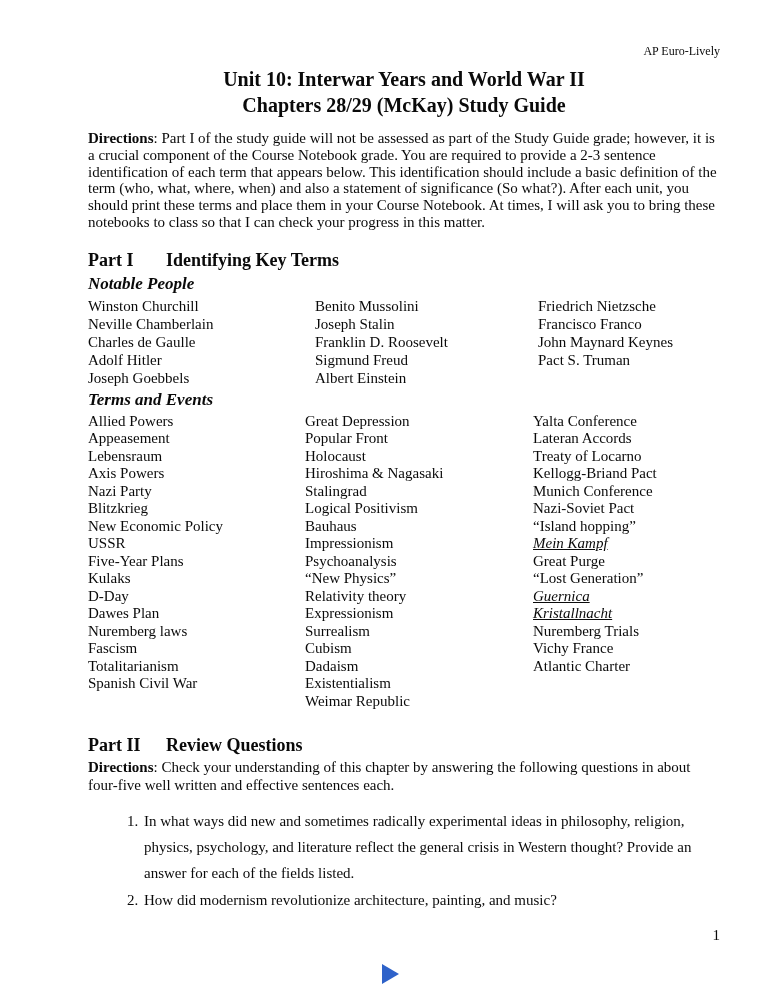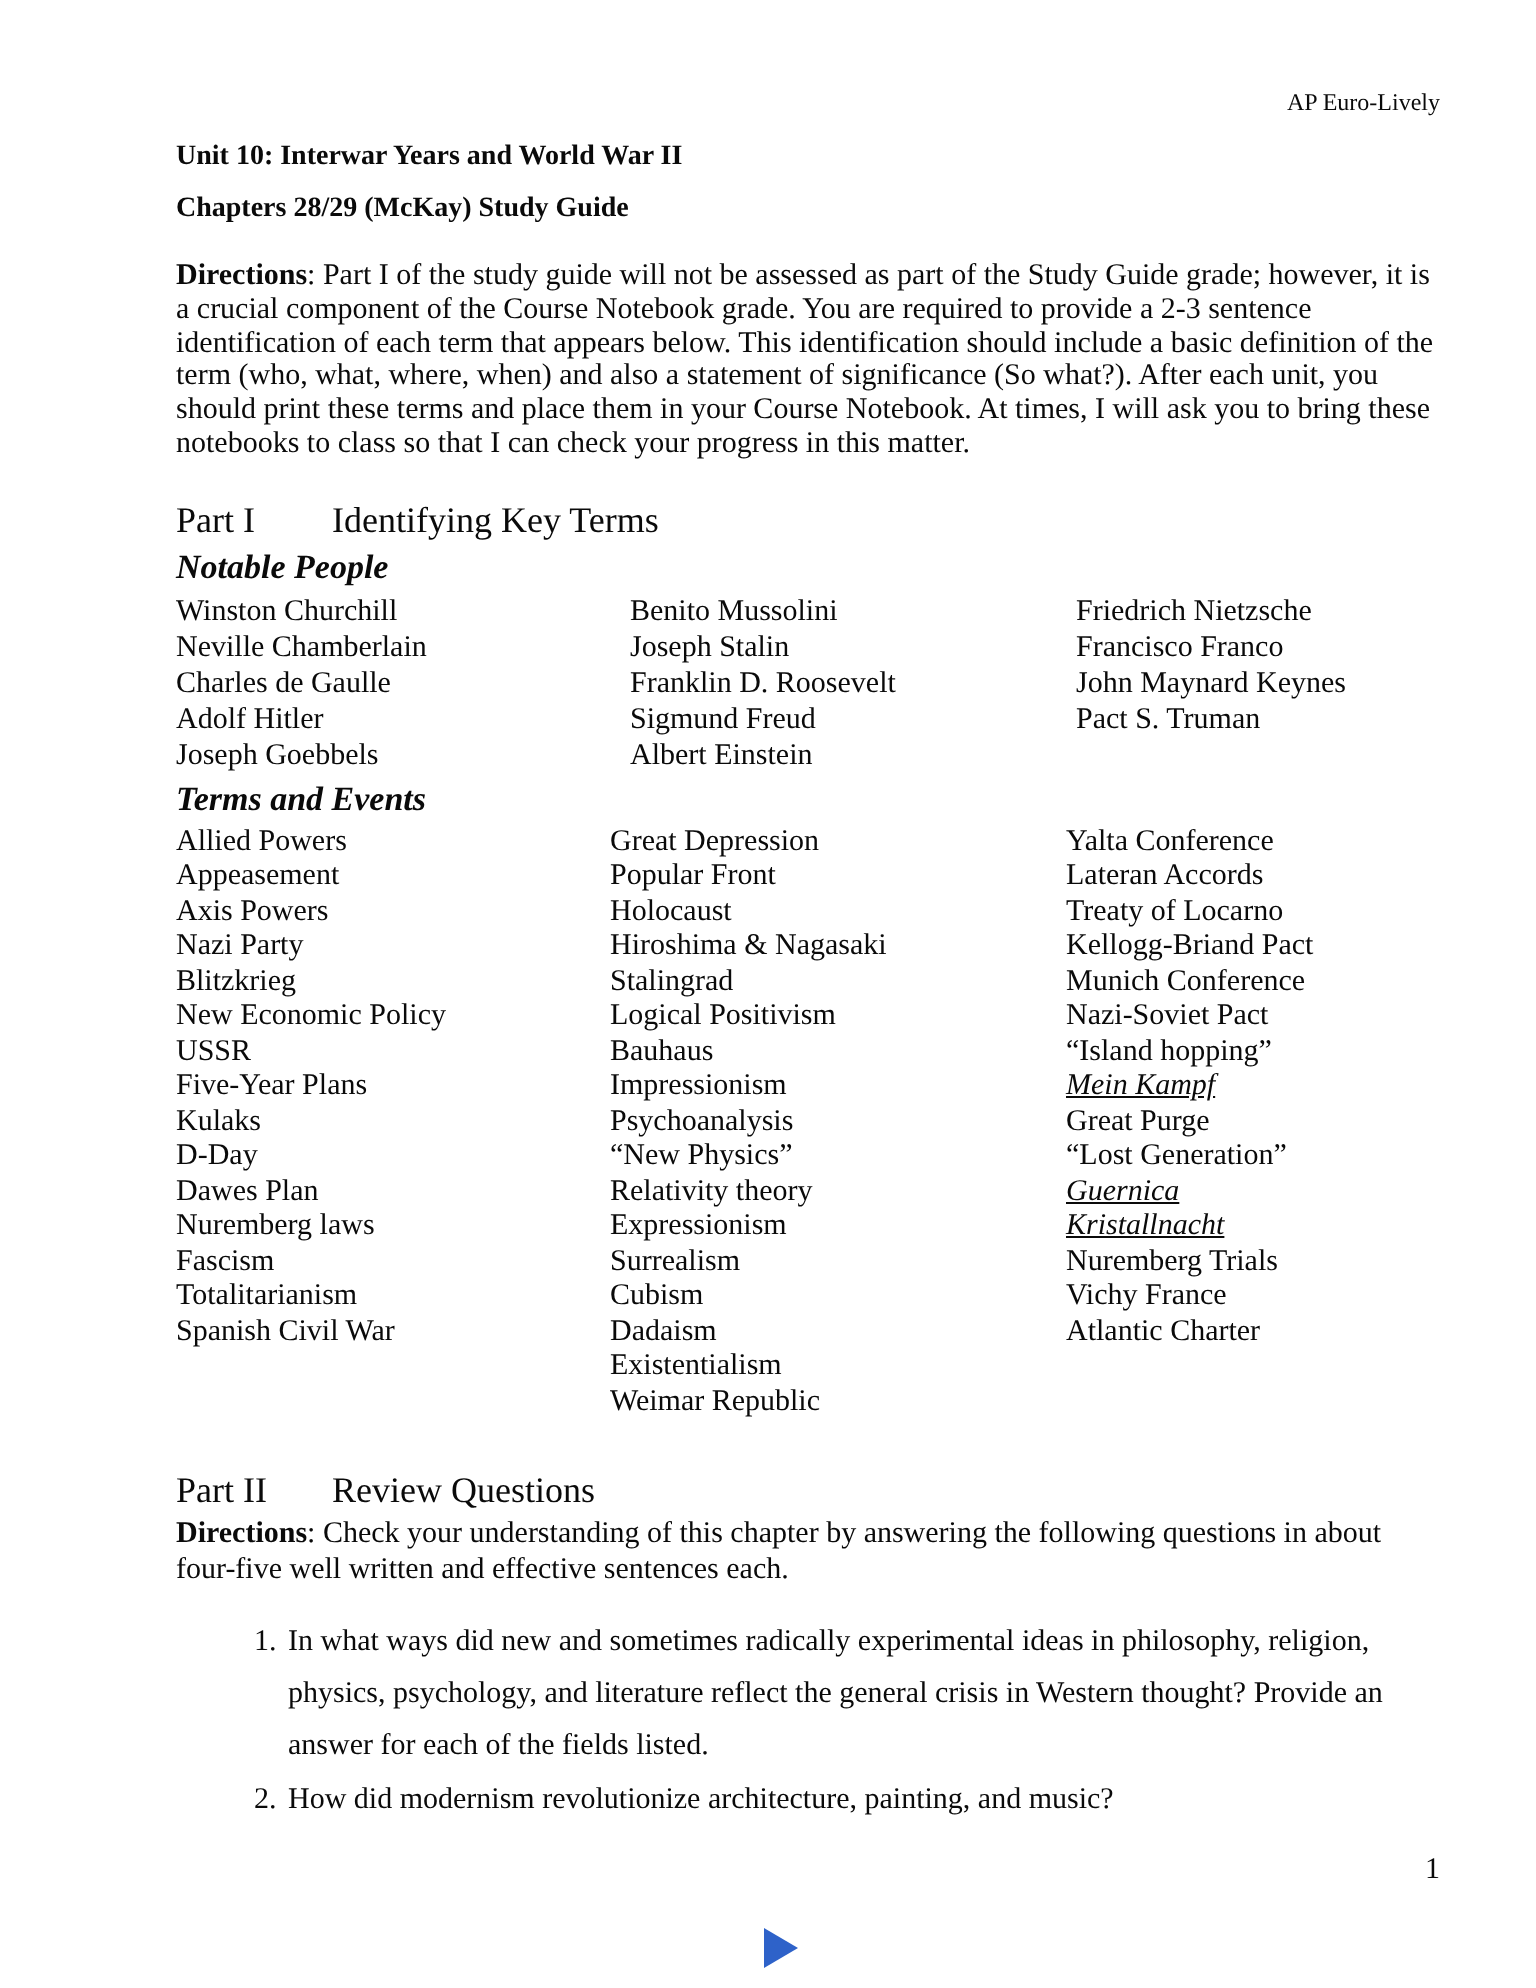--- a/index.html
+++ b/index.html
@@ -20,35 +20,35 @@
     overflow: hidden;
     margin-left: 20px;
   }
   .corner {
     text-align: right;
     font-size: 12px;
     line-height: 14px;
   }
   .title {
     margin: 8px 0 0 0;
-    text-align: left;
-    font-size: 14px;
+    text-align: center;
+    font-size: 20px;
     font-weight: bold;
     line-height: 26px;
   }
   .title .tline { display: block; }
   .intro {
     margin: 12px 0 0 0;
     line-height: 16.8px;
   }
   .intro b, .intro2 b { font-weight: bold; }
   h2.part {
     margin: 18px 0 0 0;
     font-size: 18px;
-    font-weight: normal;
+    font-weight: bold;
     line-height: 22px;
   }
   h2.part .part-label {
     display: inline-block;
     width: 78px;
   }
   h3.sub {
     margin: 2px 0 0 0;
     font-size: 17px;
     font-weight: bold;
@@ -148,20 +148,21 @@
       <li>Pact S. Truman</li>
     </ul>
   </div>
 
   <h3 class="sub terms-head">Terms and Events</h3>
 
   <div class="cols terms">
     <ul class="c1">
       <li>Allied Powers</li>
       <li>Appeasement</li>
+      <li>Lebensraum</li>
       <li>Axis Powers</li>
       <li>Nazi Party</li>
       <li>Blitzkrieg</li>
       <li>New Economic Policy</li>
       <li>USSR</li>
       <li>Five-Year Plans</li>
       <li>Kulaks</li>
       <li>D-Day</li>
       <li>Dawes Plan</li>
       <li>Nuremberg laws</li>

